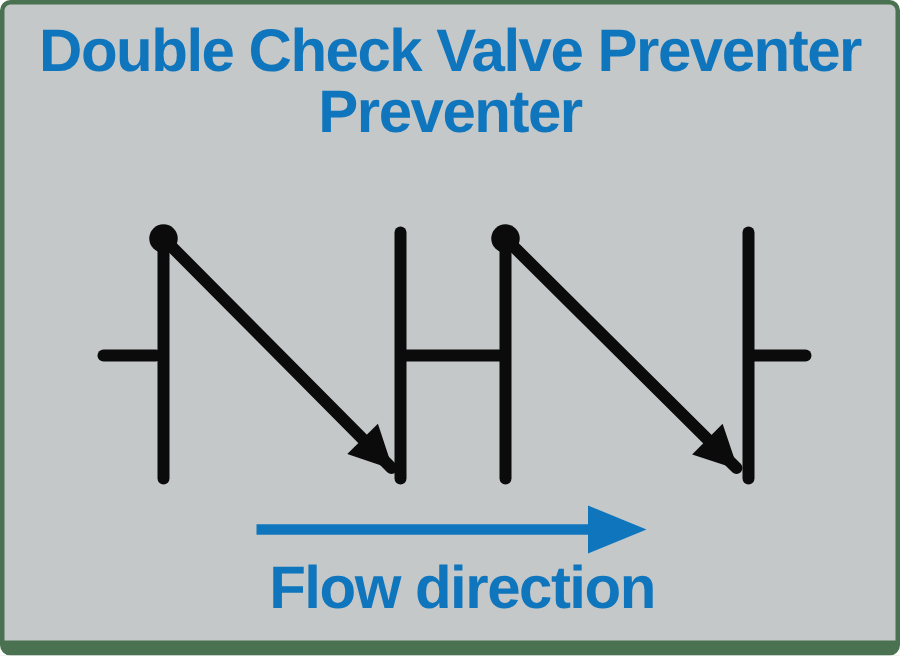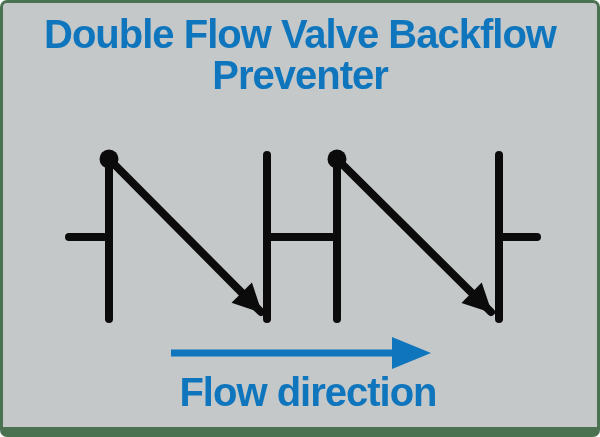--- a/index.html
+++ b/index.html
@@ -57,21 +57,21 @@
     transform: translateX(8px);
     white-space: nowrap;
   }
 </style>
 </head>
 <body>
 
 <div class="frame">
 
   <div class="title">
-    <span class="line">Double Flow Valve Backflow</span>
+    <span class="line">Double Check Valve Preventer</span>
     <span class="line">Preventer</span>
   </div>
 
   <svg class="symbol-svg" viewBox="0 0 600 437">
     <defs>
       <marker id="ah-black" viewBox="0 0 10 10" refX="9.5" refY="5" markerWidth="5" markerHeight="3.6" orient="auto">
         <path d="M0,0 L10,5 L0,10 z" fill="#0b0b0b"></path>
       </marker>
     </defs>
 

